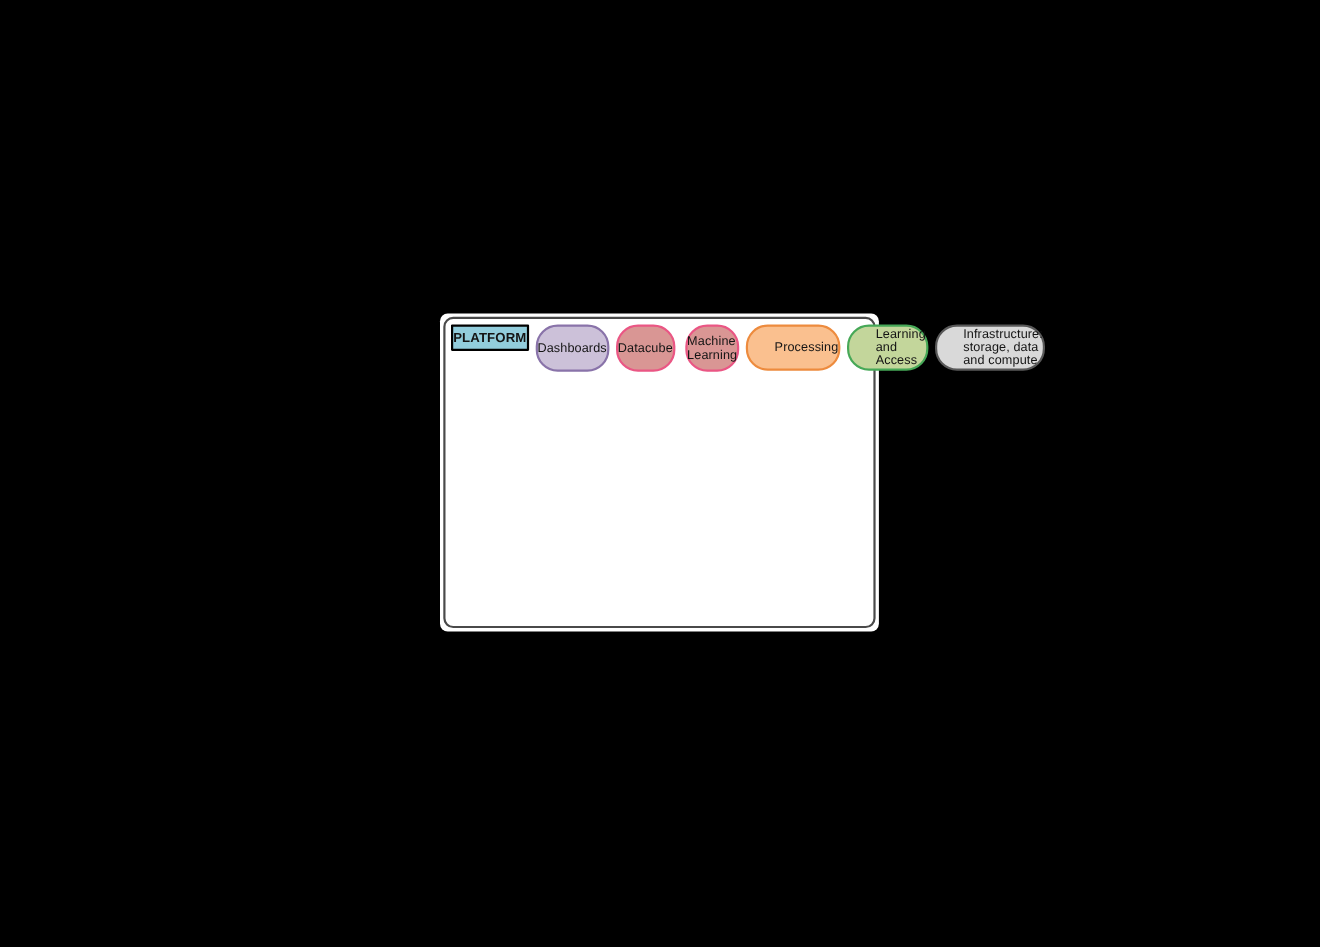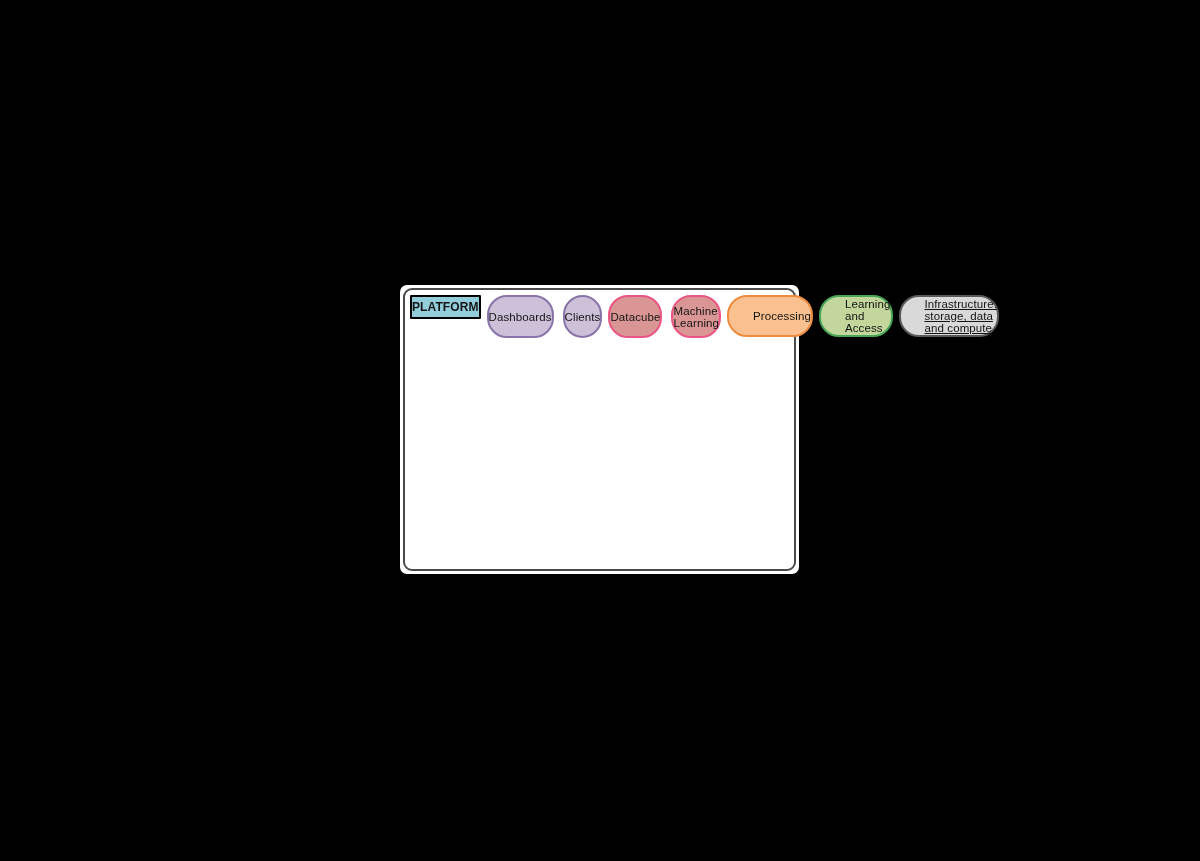--- a/index.html
+++ b/index.html
@@ -64,39 +64,36 @@
     gap: 9px;
     height: 43px;
     flex: 0 0 43px;
   }
   .two-col .box { flex: 1; height: 100%; }
   .single { height: 42px; flex: 0 0 42px; padding-left: 24px; }
   .apps  { background: var(--apps-fill);  border-color: var(--apps-border); }
   .cube  { background: var(--cube-fill);  border-color: var(--cube-border); }
   .proc  { background: var(--proc-fill);  border-color: var(--proc-border); }
   .disc  { background: var(--disc-fill);  border-color: var(--disc-border); }
-  .infra { background: var(--infra-fill); border-color: var(--infra-border); text-decoration: underline; }
+  .infra { background: var(--infra-fill); border-color: var(--infra-border); }
 </style>
 </head>
 <body>
 
 <div class="page">
   <div class="panel">
     <div class="frame">
 
       <div class="box header-box">
         <span>PLATFORM</span>
       </div>
 
       <div class="two-col">
         <div class="box apps">
           <span>Dashboards</span>
-        </div>
-        <div class="box apps">
-          <span>Clients</span>
         </div>
       </div>
 
       <div class="two-col">
         <div class="box cube">
           <span>Datacube</span>
         </div>
         <div class="box cube">
           <span>Machine Learning</span>
         </div>

